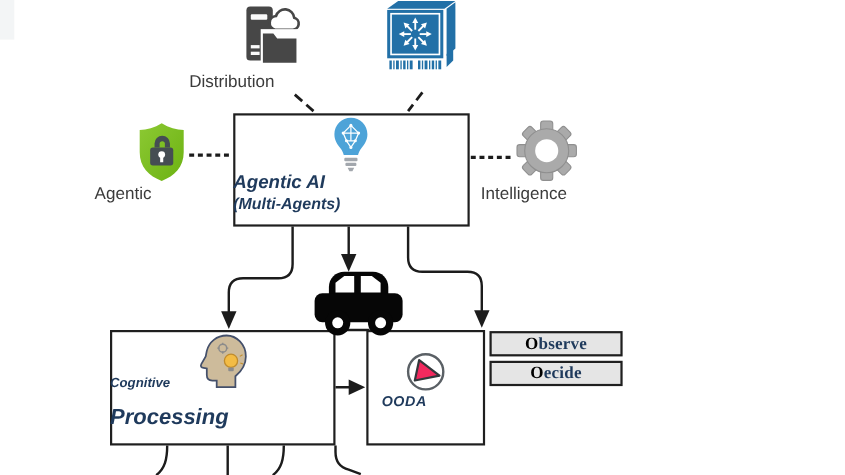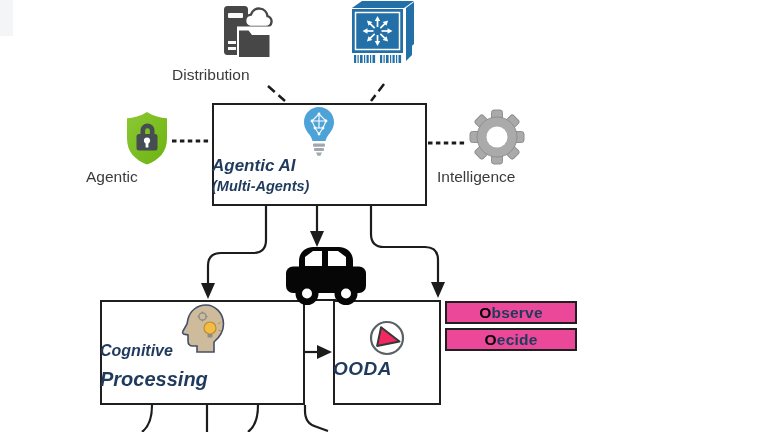--- a/index.html
+++ b/index.html
@@ -7,34 +7,34 @@
     position:relative;width:768px;height:432px;overflow:hidden;background:#ffffff;
     font-family:"Liberation Sans", sans-serif;
   }
   .abs{position:absolute;}
   svg.layer{position:absolute;left:0;top:0;z-index:2;}
   .corner-artifact{left:0;top:0;width:13px;height:36px;background:#f3f5f6;z-index:1;}
   .box{position:absolute;box-sizing:border-box;border:2px solid #1f1f1f;background:#ffffff;z-index:1;}
   .box-agentic{left:212px;top:103px;width:215px;height:103px;}
   .box-cognitive{left:100px;top:300px;width:205px;height:105px;}
   .box-ooda{left:333px;top:300px;width:108px;height:105px;}
-  .orow{position:absolute;left:445px;width:132px;height:23px;box-sizing:border-box;
-        border:2px solid #1f1f1f;background:#ec4899;z-index:1;
-        display:flex;align-items:center;justify-content:center;}
+  .orow{position:absolute;left:445px;width:121px;height:23px;box-sizing:border-box;
+        border:2px solid #1f1f1f;background:#e5e5e5;z-index:1;
+        display:flex;align-items:center;justify-content:center;font-family:Liberation Serif, serif;}
   .orow-text{font-size:15.5px;letter-spacing:.2px;}
   .orow-text .init{color:#000;font-weight:800;}
   .orow-text .rest{color:var(--navy-text);font-weight:700;}
   .txt{position:absolute;text-align:left;z-index:3;line-height:1.25;}
   .icon-label{font-size:15.5px;color:var(--label-text);}
   .navy{color:var(--navy-text);font-style:italic;}
   .agentic-title{left:212px;top:155px;width:215px;font-size:17px;font-weight:700;}
   .agentic-sub{left:212px;top:177px;width:175px;font-size:14.5px;font-weight:600;}
-  .cog-line1{left:100px;top:341px;width:180px;font-size:16px;font-weight:600;}
+  .cog-line1{left:100px;top:341px;width:180px;font-size:12px;font-weight:600;}
   .cog-line2{left:100px;top:367px;width:232px;font-size:20px;font-weight:600;}
-  .ooda-label{left:333px;top:357px;width:108px;font-size:19px;font-weight:600;letter-spacing:.5px;}
+  .ooda-label{left:333px;top:357px;width:108px;font-size:13px;font-weight:600;letter-spacing:.5px;padding-left:14px;}
   .lbl-distribution{left:172px;top:65px;width:150px;}
   .lbl-adaptation{left:306px;top:65px;width:150px;}
   .lbl-security{left:86px;top:167px;width:120px;}
   .lbl-intelligence{left:437px;top:167px;width:120px;}
 </style>
 </head>
 <body>
 
 <div class="stage">
 

